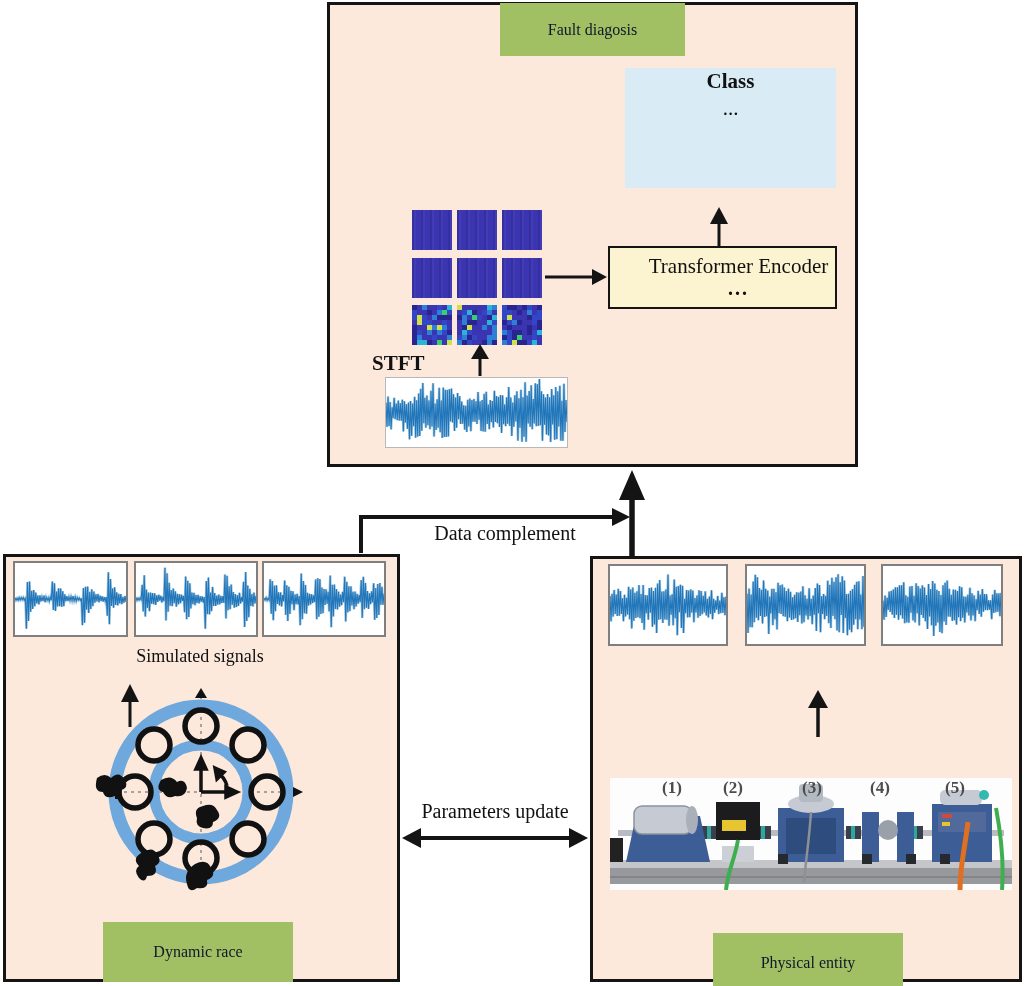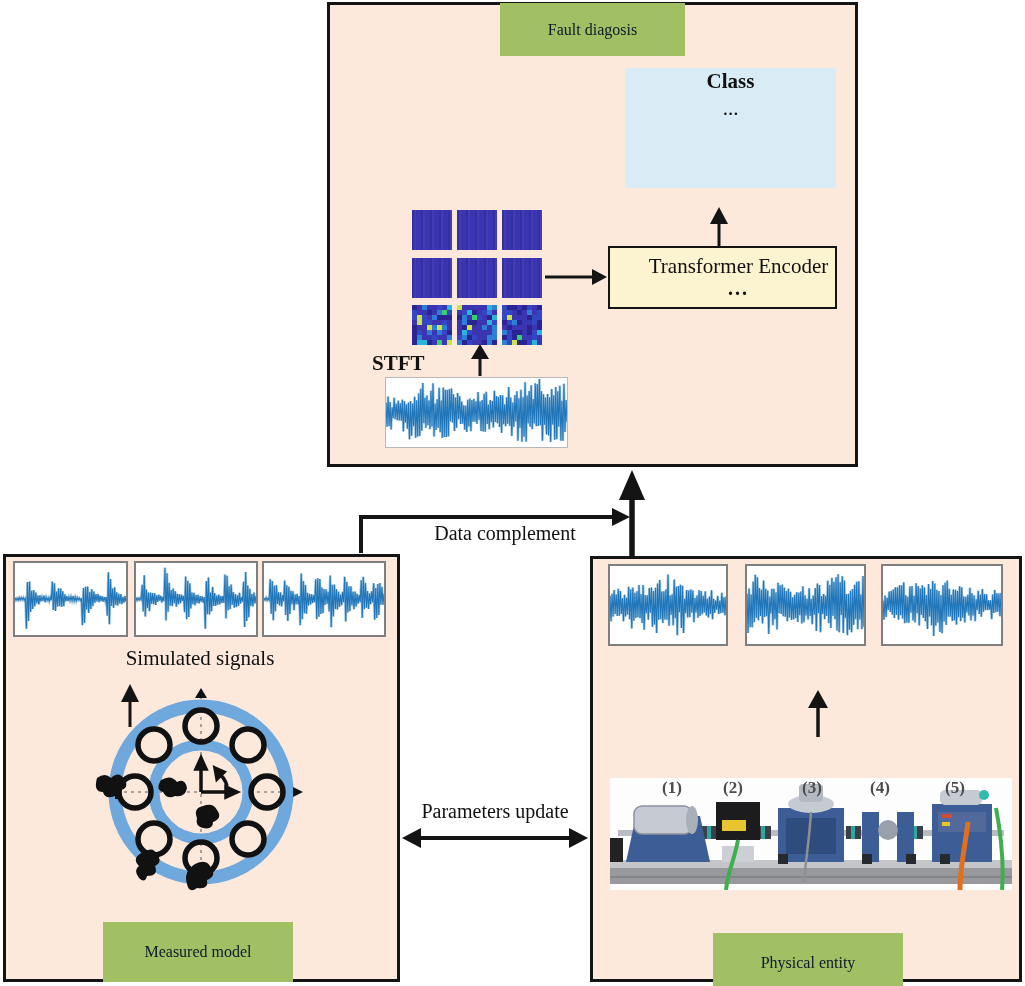--- a/index.html
+++ b/index.html
@@ -16,21 +16,21 @@
   .transformer-ellipsis{font-size:20px;font-weight:bold;letter-spacing:2px;line-height:18px;}
   .patch{position:absolute;width:40px;height:40px;background:#3b35b2;z-index:2;
     background-image:repeating-linear-gradient(90deg,rgba(0,0,20,.10) 0 2px,rgba(255,255,255,.04) 2px 4px,rgba(0,0,20,0) 4px 9px);}
   .patch-noisy{background-image:none;background:#3b35b2;}
   .patch-noisy svg{display:block;width:100%;height:100%;}
   .stft-label{position:absolute;left:372px;top:351px;font-size:21px;font-weight:bold;z-index:2;}
   .plot{position:absolute;background:#fff;border:2px solid #7f7f7f;box-sizing:border-box;z-index:2;}
   .plot svg{display:block;width:100%;height:100%;}
   .img-frame{position:absolute;background:#fff;border:1.5px solid #b8b8b8;box-sizing:border-box;z-index:2;}
   .img-frame svg{display:block;width:100%;height:100%;}
-  .txt{position:absolute;text-align:center;font-size:21px;z-index:3;}
+  .txt{position:absolute;text-align:center;font-size:18px;z-index:3;}
   .rig{position:absolute;left:610px;top:778px;width:402px;height:112px;background:#fff;z-index:2;}
   .rig-label{position:absolute;top:0px;width:40px;text-align:center;font-weight:bold;font-size:17px;color:#4c4c4c;z-index:4;}
   #arrow-layer{position:absolute;left:0;top:0;z-index:6;pointer-events:none;}
   .bearing{position:absolute;left:91px;top:680px;width:220px;height:222px;z-index:2;}
 </style>
 </head>
 <body>
 
 <div id="canvas">
 
@@ -325,21 +325,21 @@
     <g fill="#111">
       <path d="M6 98 q8 -6 14 0 q8 -8 14 2 q4 8 -4 10 q2 6 -6 6 q-10 4 -12 -4 q-10 0 -6 -14 z"></path>
       <rect x="24" y="112" width="4" height="7"></rect>
       <path d="M70 100 q10 -6 16 2 q8 -4 10 6 q-2 10 -12 8 q-8 4 -12 -4 q-8 -2 -2 -12 z"></path>
       <path d="M112 126 q10 -4 14 4 q6 8 -4 12 q0 8 -10 6 q-8 -2 -6 -10 q-4 -10 6 -12 z"></path>
       <path d="M52 172 q10 -6 14 2 q6 8 -2 12 q4 10 -8 10 q-2 8 -8 2 q-6 -8 0 -12 q-8 -8 4 -14 z"></path>
       <path d="M104 184 q12 -6 16 4 q6 8 -4 12 q2 10 -10 8 q-8 6 -10 -4 q-4 -12 8 -20 z"></path>
     </g>
   </svg>
 
-  <div class="green-label" style="left:103px;top:922px;width:190px;height:60px;">Measured model</div>
+  <div class="green-label" style="left:103px;top:922px;width:190px;height:60px;">Dynamic race</div>
 
   <div class="plot wave" style="left:608px;top:564px;width:120px;height:82px;">
       <svg viewBox="0 0 112 74" preserveAspectRatio="none">
         <path d="M0,28.4 L1,52.5 L2,26.3 L3,48.0 L4,22.8 L5,45.6 L6,27.0 L7,47.3 L8,21.7 L9,47.2 L10,23.8 L11,45.5 L12,30.6 L13,52.4 L14,27.4 L15,47.8 L16,30.1 L17,46.1 L18,19.7 L19,50.6 L20,22.2 L21,59.2 L22,20.4 L23,51.9 L24,25.5 L25,49.2 L26,24.0 L27,48.6 L28,18.0 L29,49.6 L30,26.5 L31,54.0 L32,18.1 L33,60.4 L34,27.5 L35,44.9 L36,27.8 L37,50.9 L38,20.8 L39,44.4 L40,20.5 L41,57.7 L42,23.7 L43,55.5 L44,20.6 L45,63.6 L46,16.6 L47,51.0 L48,13.3 L49,50.4 L50,24.3 L51,54.1 L52,24.0 L53,50.7 L54,22.2 L55,50.9 L56,8.1 L57,56.6 L58,27.9 L59,46.3 L60,26.8 L61,56.3 L62,12.8 L63,49.5 L64,19.6 L65,65.7 L66,19.0 L67,43.9 L68,17.7 L69,58.7 L70,18.7 L71,63.5 L72,31.2 L73,44.8 L74,22.7 L75,48.8 L76,23.3 L77,48.5 L78,22.2 L79,44.2 L80,23.2 L81,53.4 L82,30.3 L83,44.0 L84,27.9 L85,49.1 L86,23.0 L87,47.3 L88,23.7 L89,45.8 L90,28.2 L91,44.0 L92,24.1 L93,47.0 L94,31.1 L95,48.9 L96,29.0 L97,45.4 L98,23.0 L99,50.4 L100,31.2 L101,44.4 L102,32.7 L103,41.4 L104,28.4 L105,45.6 L106,32.8 L107,44.7 L108,25.5 L109,44.4 L110,29.6 L111,46.7 L112,28.9" fill="none" stroke="#1f77b4" stroke-width="2.4" opacity="0.45"></path>
         <path d="M0,28.4 L1,52.5 L2,26.3 L3,48.0 L4,22.8 L5,45.6 L6,27.0 L7,47.3 L8,21.7 L9,47.2 L10,23.8 L11,45.5 L12,30.6 L13,52.4 L14,27.4 L15,47.8 L16,30.1 L17,46.1 L18,19.7 L19,50.6 L20,22.2 L21,59.2 L22,20.4 L23,51.9 L24,25.5 L25,49.2 L26,24.0 L27,48.6 L28,18.0 L29,49.6 L30,26.5 L31,54.0 L32,18.1 L33,60.4 L34,27.5 L35,44.9 L36,27.8 L37,50.9 L38,20.8 L39,44.4 L40,20.5 L41,57.7 L42,23.7 L43,55.5 L44,20.6 L45,63.6 L46,16.6 L47,51.0 L48,13.3 L49,50.4 L50,24.3 L51,54.1 L52,24.0 L53,50.7 L54,22.2 L55,50.9 L56,8.1 L57,56.6 L58,27.9 L59,46.3 L60,26.8 L61,56.3 L62,12.8 L63,49.5 L64,19.6 L65,65.7 L66,19.0 L67,43.9 L68,17.7 L69,58.7 L70,18.7 L71,63.5 L72,31.2 L73,44.8 L74,22.7 L75,48.8 L76,23.3 L77,48.5 L78,22.2 L79,44.2 L80,23.2 L81,53.4 L82,30.3 L83,44.0 L84,27.9 L85,49.1 L86,23.0 L87,47.3 L88,23.7 L89,45.8 L90,28.2 L91,44.0 L92,24.1 L93,47.0 L94,31.1 L95,48.9 L96,29.0 L97,45.4 L98,23.0 L99,50.4 L100,31.2 L101,44.4 L102,32.7 L103,41.4 L104,28.4 L105,45.6 L106,32.8 L107,44.7 L108,25.5 L109,44.4 L110,29.6 L111,46.7 L112,28.9" fill="none" stroke="#2176ba" stroke-width="1"></path>
       </svg>
     </div>
   <div class="plot wave" style="left:745px;top:564px;width:121px;height:82px;">
       <svg viewBox="0 0 113 74" preserveAspectRatio="none">
         <path d="M0,26.4 L1,63.6 L2,21.4 L3,58.0 L4,27.1 L5,58.2 L6,14.7 L7,53.3 L8,8.4 L9,49.0 L10,10.7 L11,51.5 L12,20.8 L13,47.5 L14,22.5 L15,54.5 L16,13.8 L17,48.4 L18,21.7 L19,47.6 L20,23.2 L21,64.5 L22,28.9 L23,45.0 L24,21.6 L25,56.1 L26,21.7 L27,50.5 L28,24.9 L29,60.3 L30,15.9 L31,44.9 L32,18.2 L33,45.6 L34,17.5 L35,47.6 L36,20.5 L37,48.2 L38,23.8 L39,52.4 L40,21.5 L41,48.8 L42,24.5 L43,51.2 L44,29.6 L45,50.6 L46,27.4 L47,49.5 L48,25.0 L49,53.1 L50,25.3 L51,46.6 L52,24.3 L53,54.6 L54,19.2 L55,53.4 L56,27.7 L57,47.0 L58,31.2 L59,50.8 L60,21.2 L61,47.3 L62,31.2 L63,55.2 L64,28.1 L65,46.2 L66,20.9 L67,61.6 L68,16.7 L69,44.7 L70,18.0 L71,62.9 L72,28.6 L73,45.4 L74,26.5 L75,50.5 L76,28.3 L77,47.3 L78,13.9 L79,54.2 L80,17.8 L81,58.8 L82,11.1 L83,47.3 L84,15.0 L85,50.4 L86,10.8 L87,61.2 L88,7.9 L89,62.8 L90,15.4 L91,46.4 L92,9.8 L93,63.6 L94,13.8 L95,49.4 L96,26.6 L97,65.7 L98,26.3 L99,60.5 L100,23.6 L101,62.9 L102,21.8 L103,55.7 L104,17.8 L105,50.6 L106,15.0 L107,59.9 L108,14.5 L109,50.7 L110,27.1 L111,59.9 L112,9.4 L113,57.7" fill="none" stroke="#1f77b4" stroke-width="2.4" opacity="0.45"></path>

